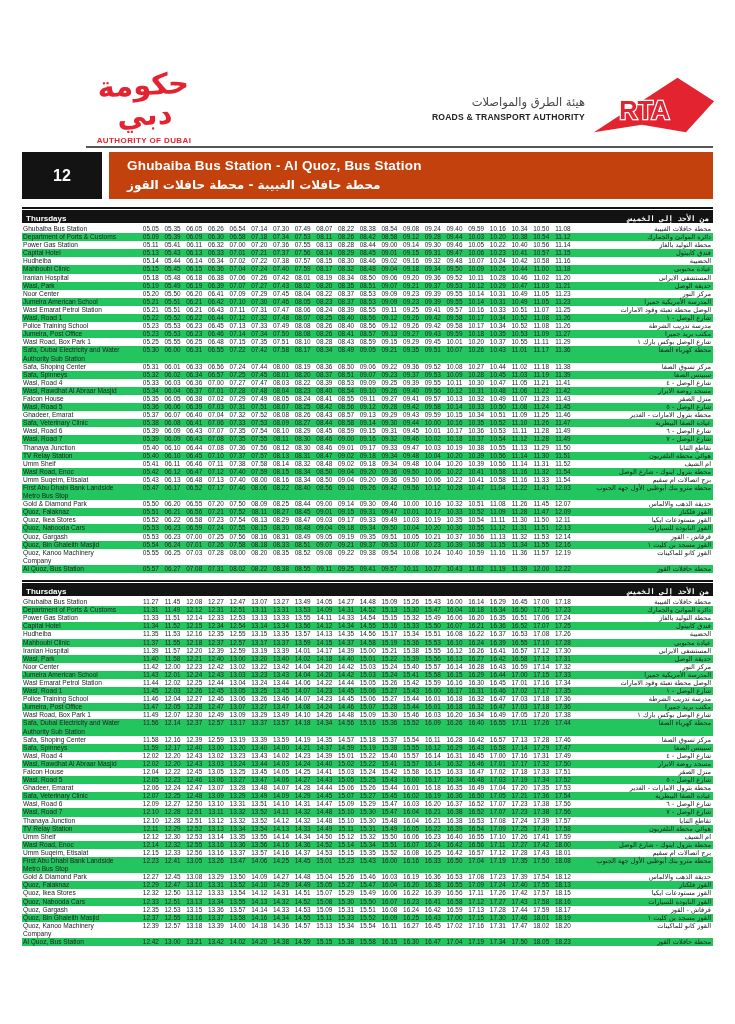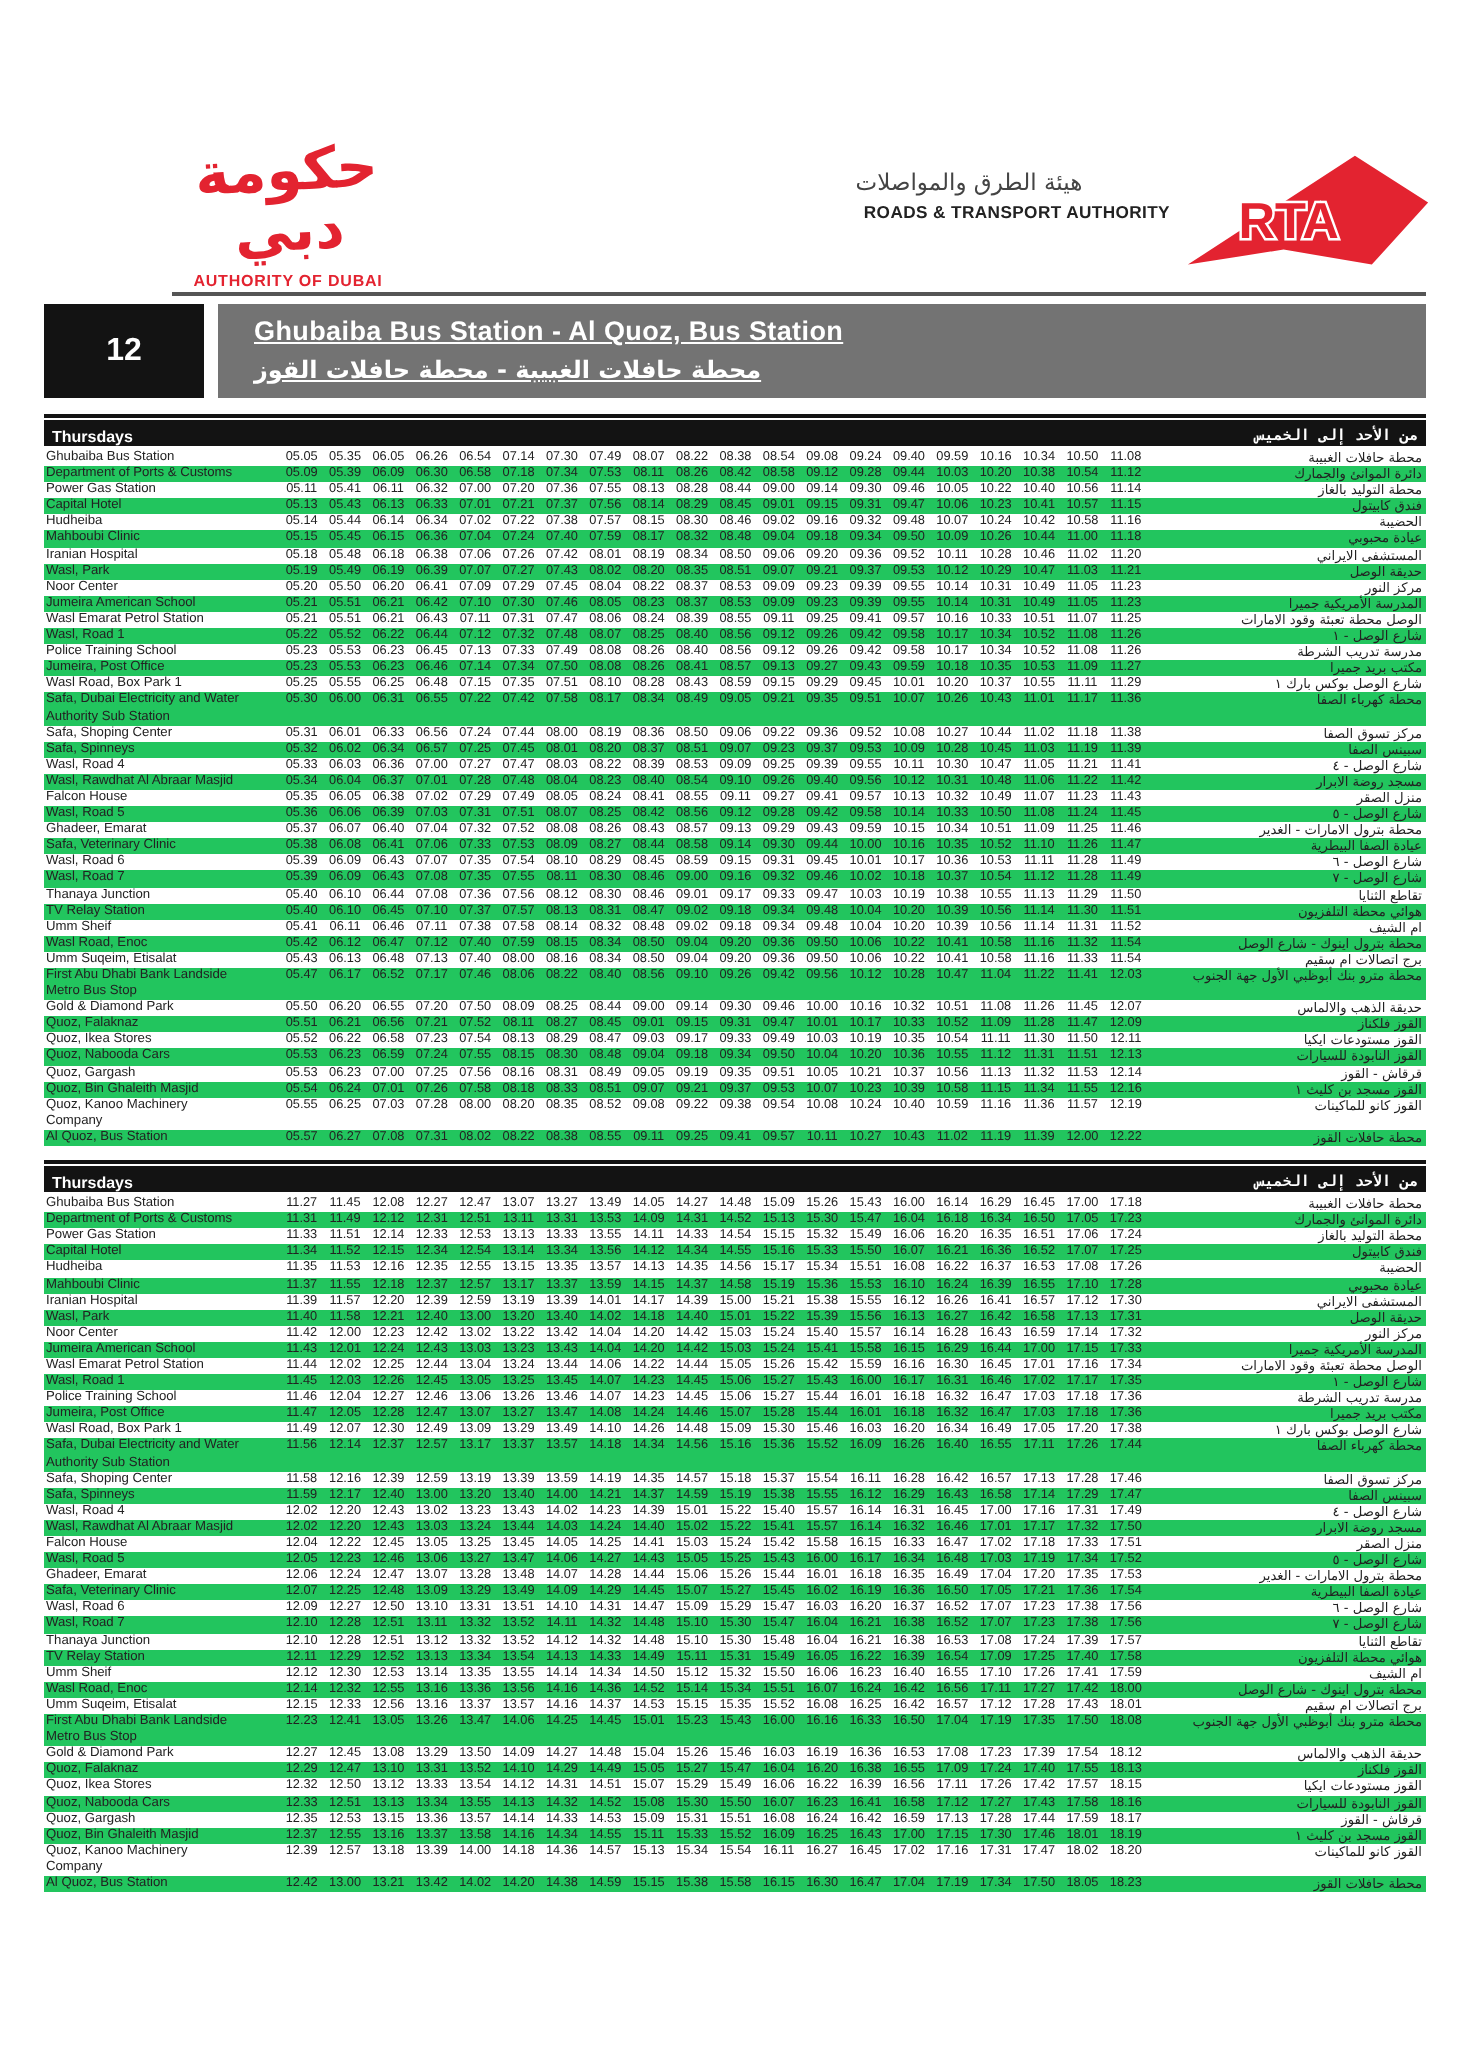--- a/index.html
+++ b/index.html
@@ -5,32 +5,32 @@
   html,body{margin:0;padding:0;background:#fff;}
   .page{position:relative;width:735px;height:1024px;background:#ffffff;overflow:hidden;
         font-family:"Liberation Sans",sans-serif;color:#1a1a1a;}
 
   
   .gov-logo{position:absolute;left:86px;top:70px;width:116px;text-align:center;}
   .gov-ar{font-family:"DejaVu Sans",sans-serif;color:#e32330;font-size:29px;line-height:1.05;
           font-weight:bold;transform:rotate(-3deg);}
   .gov-en{margin-top:5px;color:#e32330;font-size:8px;font-weight:bold;letter-spacing:.4px;}
   .rta-head{position:absolute;top:74px;right:20px;display:flex;align-items:flex-start;gap:8px;}
-  .rta-text{text-align:center;margin-top:10px;}
+  .rta-text{text-align:right;margin-top:21px;}
   .rta-ar{font-family:"DejaVu Sans",sans-serif;font-size:11.5px;color:#444;}
   .rta-en{font-size:8.6px;font-weight:bold;color:#222;margin-top:3px;letter-spacing:.2px;padding-left:48px;}
   svg.rta-logo{width:122px;height:64px;}
 
   .rule{position:absolute;top:146px;left:86px;width:627px;border-top:2px solid #555;}
 
   
   .route-band{position:absolute;top:152px;left:22px;width:691px;height:47px;display:flex;gap:7px;}
   .route-number{width:80px;background:#131313;color:#fff;display:flex;align-items:center;
                 justify-content:center;font-size:16px;font-weight:bold;}
-  .route-titles{flex:1;background:#737373;color:#fff;padding:6px 18px 0;text-decoration:underline;}
+  .route-titles{flex:1;background:#c2410c;color:#fff;padding:6px 18px 0;}
   .route-en{font-size:13.5px;font-weight:bold;letter-spacing:.2px;}
   .route-ar{font-family:"DejaVu Sans",sans-serif;font-size:12px;font-weight:bold;margin-top:5px;}
 
   
   #sections{position:absolute;top:207px;left:22px;width:691px;}
   .section{border-top:2px solid #131313;padding-top:1px;margin-bottom:7px;}
   .sec-bar{height:13px;background:#131313;color:#fff;display:flex;justify-content:space-between;
            align-items:flex-end;padding:0 4px;margin-bottom:2px;}
   .sec-en{font-size:8px;font-weight:bold;}
   .sec-ar{font-family:Liberation Mono, monospace;font-size:7.5px;font-weight:bold;}

